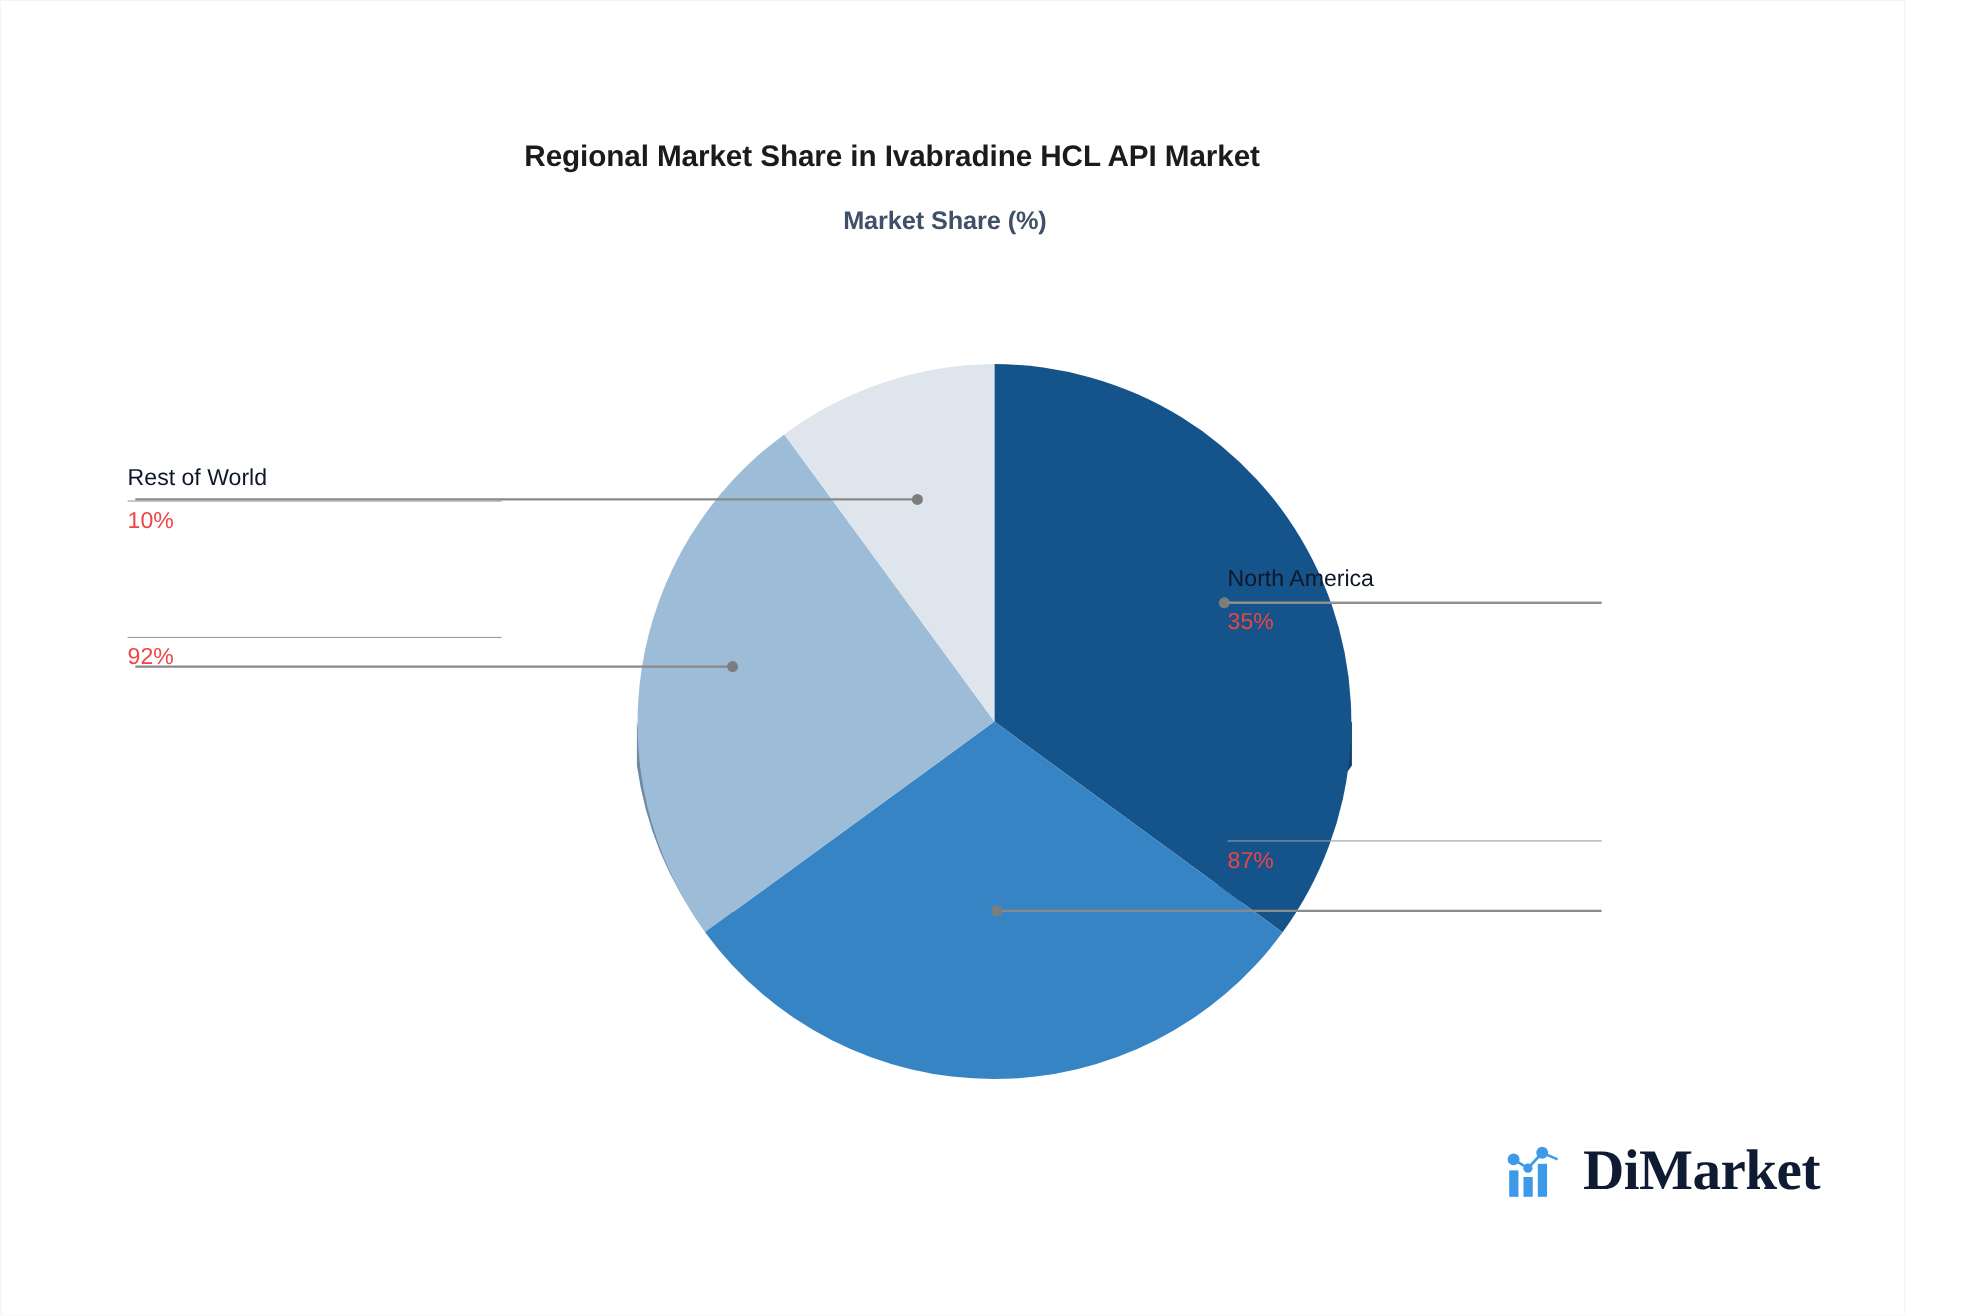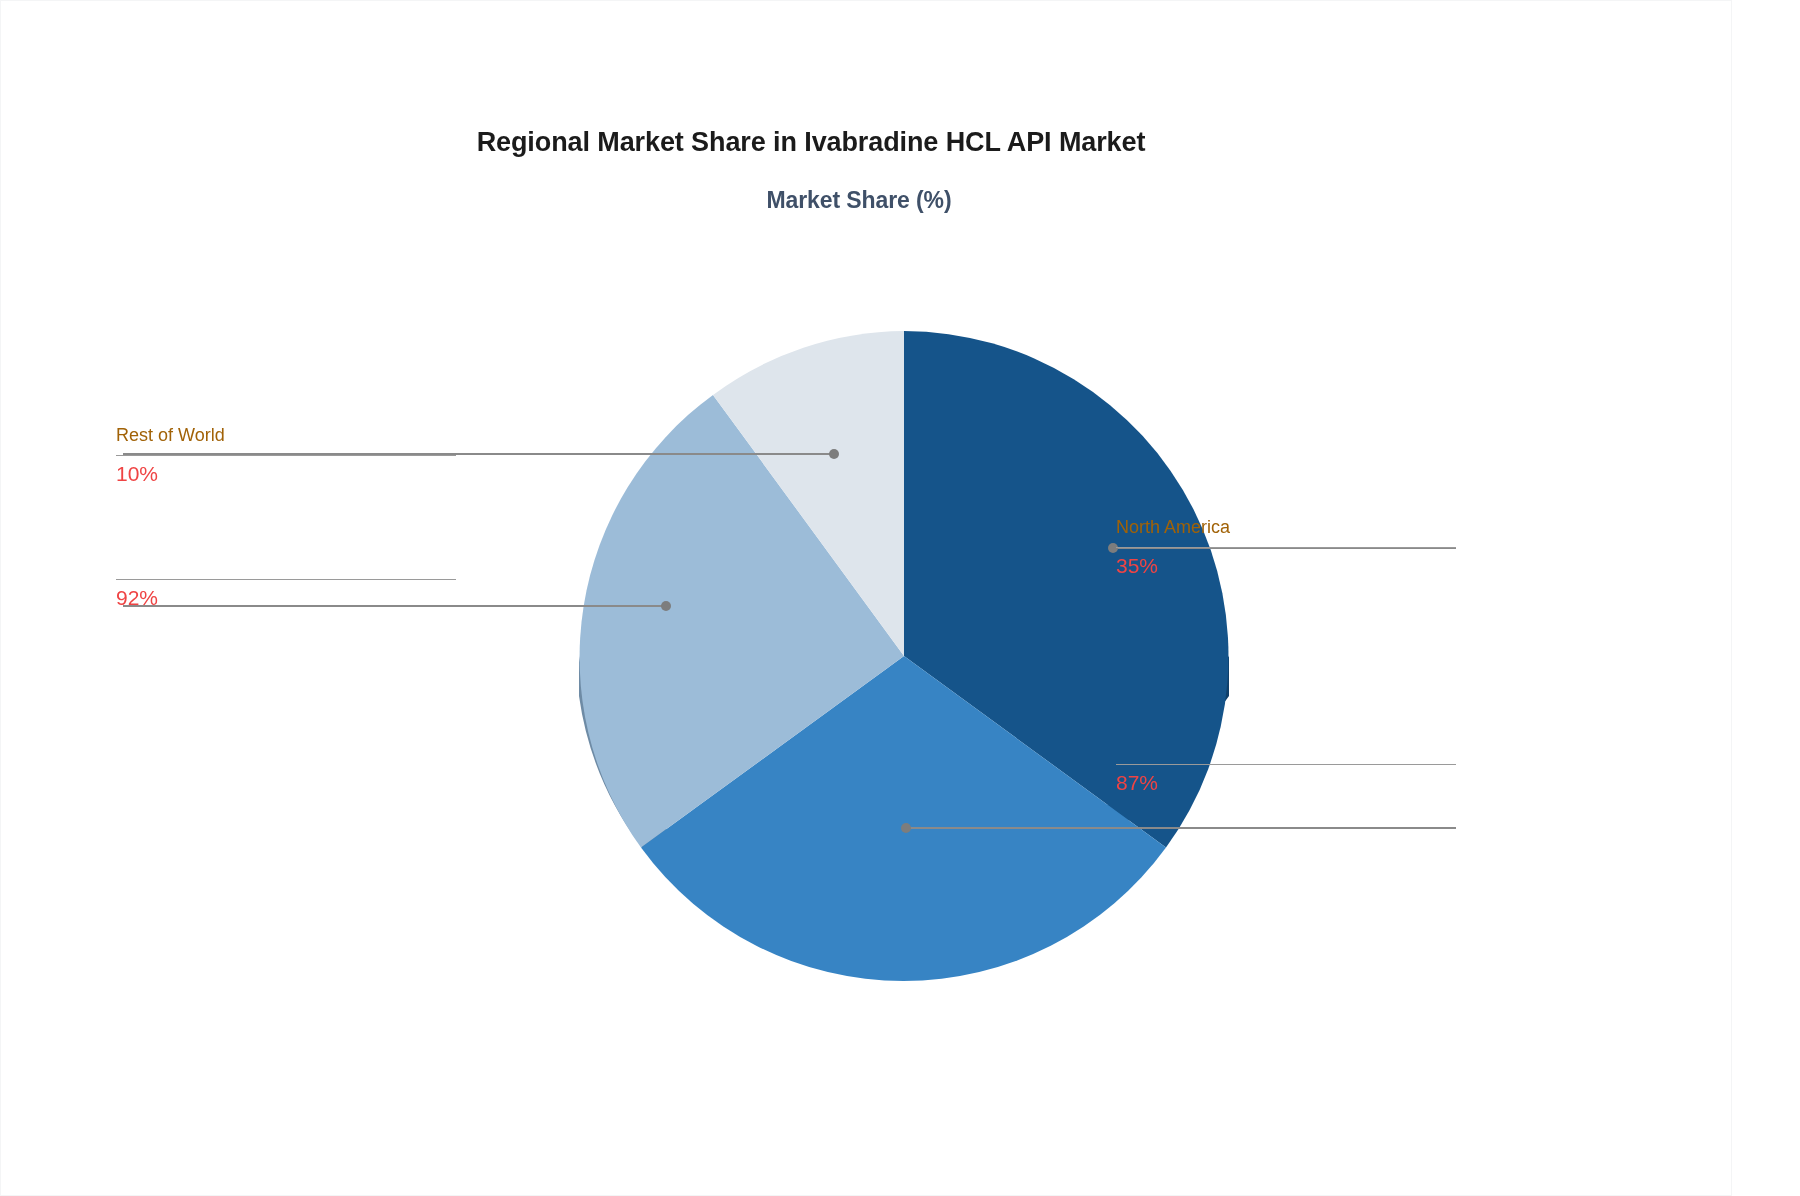--- a/index.html
+++ b/index.html
@@ -57,22 +57,22 @@
     width: 1800px;
     height: 1196px;
   }
 
   
   .slice-label {
     position: absolute;
     width: 340px;
   }
   .slice-label .lbl-name {
-    font-size: 18px;
-    color: #a16207;
+    font-size: 21px;
+    color: #0f172a;
     line-height: 28px;
     white-space: nowrap;
   }
   .slice-label .lbl-rule {
     height: 1px;
     background: #9a9a9a;
     margin: 6px 0 5px 0;
   }
   .slice-label .lbl-value {
     font-size: 21px;
@@ -186,14 +186,29 @@
     <div class="lbl-name">Rest of World</div>
     <div class="lbl-rule"></div>
     <div class="lbl-value">10%</div>
   </div>
 
   <div class="slice-label left" id="label-asia-pacific">
     <div class="lbl-rule"></div>
     <div class="lbl-value">92%</div>
   </div>
 
+  <div id="logo">
+    <svg id="logo-mark" width="56" height="52" viewBox="0 0 56 52">
+
+      <polyline points="7,15 20,23 33,9 47,15" fill="none" stroke="#3d9ae8" stroke-width="2.4"></polyline>
+
+      <circle cx="7" cy="15" r="5.4" fill="#3d9ae8"></circle>
+      <circle cx="20" cy="23" r="4.2" fill="#3d9ae8"></circle>
+      <circle cx="33" cy="9" r="5.4" fill="#3d9ae8"></circle>
+
+      <rect x="3" y="25" width="8.4" height="24" fill="#3d9ae8"></rect>
+      <rect x="16" y="31" width="8.4" height="18" fill="#3d9ae8"></rect>
+      <rect x="29" y="19" width="8.4" height="30" fill="#3d9ae8"></rect>
+    </svg>
+    <div id="logo-text">DiMarket</div>
+  </div>
 
 </div>
 
 </body></html>

